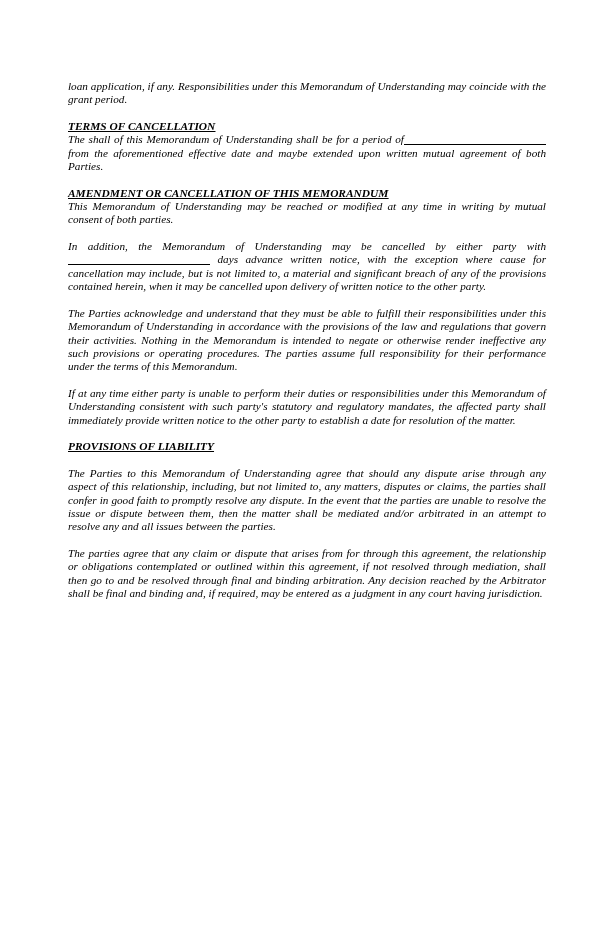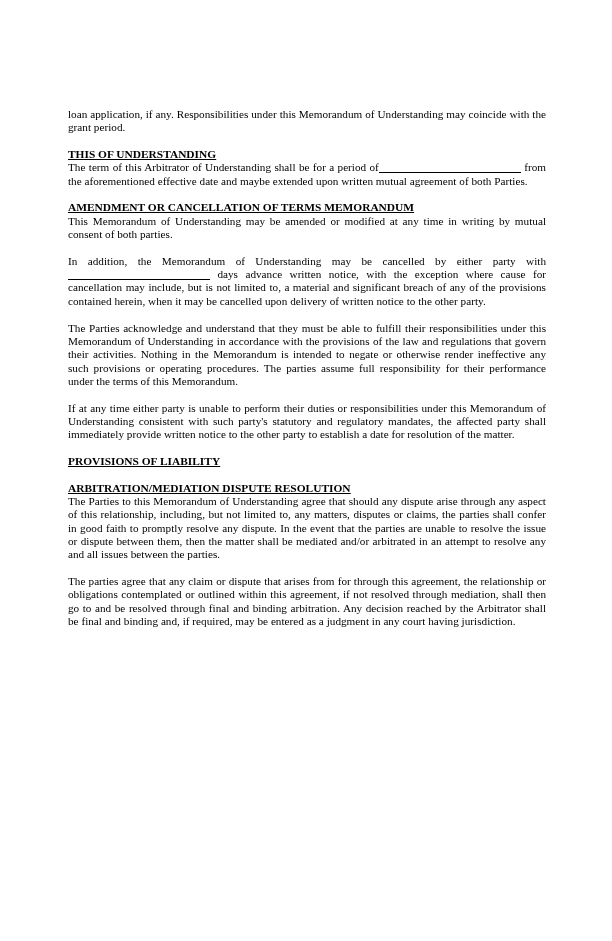--- a/index.html
+++ b/index.html
@@ -20,22 +20,23 @@
     position: absolute;
     left: 0;
     top: 0;
     width: 612px;
     height: 941px;
     background: #ffffff;
   }
   .content {
     position: absolute;
     left: 68px;
-    top: 108px;
+    top: 80px;
     width: 478px;
+    font-style: italic;
   }
   .para {
     font-size: 11.2px;
     line-height: 13.35px;
     text-align: justify;
     text-justify: inter-word;
     margin: 0;
     padding: 0;
     letter-spacing: 0.01px;
     word-spacing: 0.02px;
@@ -70,29 +71,29 @@
 </head>
 <body>
 
 <div class="page">
   <div class="content">
 
     <p class="para">loan application, if any. Responsibilities under this Memorandum of Understanding may coincide with the grant period.</p>
 
     <div class="gap"></div>
 
-    <div class="heading"><span>THIS OF UNDERSTANDING</span></div>
+    <div class="heading"><span>TERMS OF CANCELLATION</span></div>
 
-    <p class="para justify-last"><span>The term of this Arbitrator of Understanding shall be for a period of</span><span class="blank"></span> <span>from the aforementioned effective date and maybe extended upon written mutual agreement of both Parties.</span></p>
+    <p class="para justify-last"><span>The shall of this Memorandum of Understanding shall be for a period of</span><span class="blank"></span> <span>from the aforementioned effective date and maybe extended upon written mutual agreement of both Parties.</span></p>
 
     <div class="gap"></div>
 
-    <div class="heading"><span>AMENDMENT OR CANCELLATION OF TERMS MEMORANDUM</span></div>
+    <div class="heading"><span>AMENDMENT OR CANCELLATION OF THIS MEMORANDUM</span></div>
 
-    <p class="para">This Memorandum of Understanding may be amended or modified at any time in writing by mutual consent of both parties.</p>
+    <p class="para">This Memorandum of Understanding may be reached or modified at any time in writing by mutual consent of both parties.</p>
 
     <div class="gap"></div>
 
     <p class="para justify-last"><span>In addition, the Memorandum of Understanding may be cancelled by either party with</span><span class="blank"></span> <span>days advance written notice, with the exception where cause for cancellation may include, but is not limited to, a material and significant breach of any of the provisions contained herein, when it may be cancelled upon delivery of written notice to the other party.</span></p>
 
     <div class="gap"></div>
 
 
     <p class="para">The Parties acknowledge and understand that they must be able to fulfill their responsibilities under this Memorandum of Understanding in accordance with the provisions of the law and regulations that govern their activities. Nothing in the Memorandum is intended to negate or otherwise render ineffective any such provisions or operating procedures. The parties assume full responsibility for their performance under the terms of this Memorandum.</p>
 
@@ -100,21 +101,20 @@
 
     <p class="para">If at any time either party is unable to perform their duties or responsibilities under this Memorandum of Understanding consistent with such party's statutory and regulatory mandates, the affected party shall immediately provide written notice to the other party to establish a date for resolution of the matter.</p>
 
     <div class="gap"></div>
 
     <div class="heading"><span>PROVISIONS OF LIABILITY</span></div>
 
 
     <div class="gap"></div>
 
-    <div class="heading"><span>ARBITRATION/MEDIATION DISPUTE RESOLUTION</span></div>
 
     <p class="para">The Parties to this Memorandum of Understanding agree that should any dispute arise through any aspect of this relationship, including, but not limited to, any matters, disputes or claims, the parties shall confer in good faith to promptly resolve any dispute. In the event that the parties are unable to resolve the issue or dispute between them, then the matter shall be mediated and/or arbitrated in an attempt to resolve any and all issues between the parties.</p>
 
     <div class="gap"></div>
 
     <p class="para">The parties agree that any claim or dispute that arises from for through this agreement, the relationship or obligations contemplated or outlined within this agreement, if not resolved through mediation, shall then go to and be resolved through final and binding arbitration. Any decision reached by the Arbitrator shall be final and binding and, if required, may be entered as a judgment in any court having jurisdiction.</p>
 
   </div>
 </div>
 

